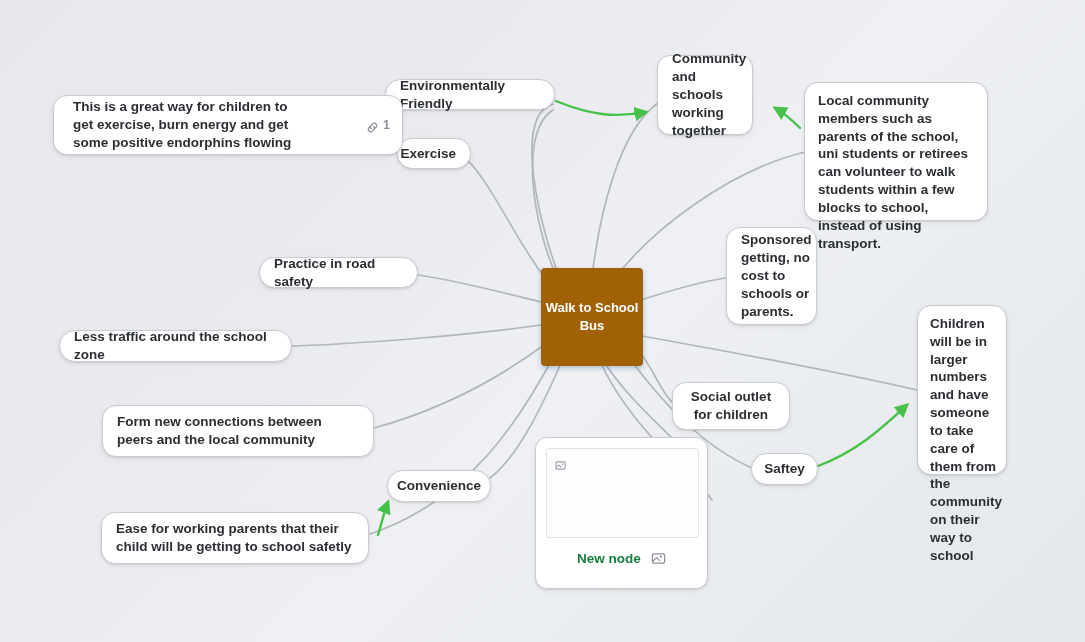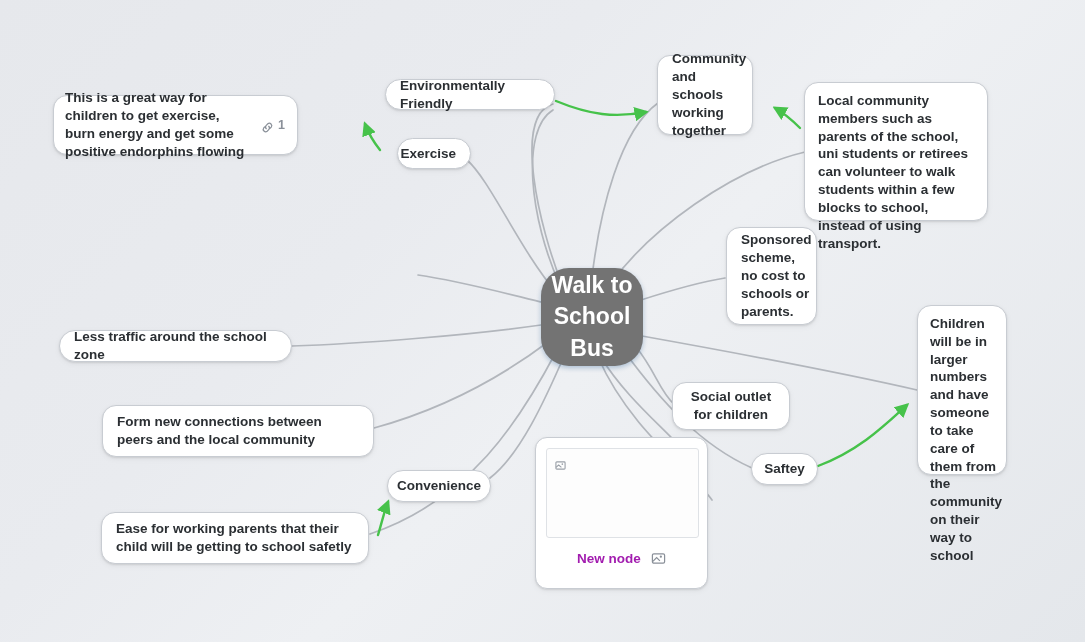--- a/index.html
+++ b/index.html
@@ -40,25 +40,25 @@
     font-weight: 600;
     padding: 8px 14px;
     display: flex;
     align-items: center;
   }
   .node.small {
     border-radius: 18px;
   }
   .root {
     position: absolute;
-    background: #737373;
+    background: #a16207;
     border: none;
-    border-radius: 28px;
+    border-radius: 4px;
     color: #ffffff;
-    font-size: 23px;
+    font-size: 13px;
     font-weight: 700;
     line-height: 1.35;
     display: flex;
     align-items: center;
     justify-content: center;
     text-align: center;
     box-shadow: 0 2px 5px rgba(20,80,140,0.30);
   }
   .note-count {
     display: inline-flex;
@@ -103,21 +103,21 @@
     height: 11px;
   }
   .image-caption {
     display: flex;
     align-items: center;
     justify-content: center;
     gap: 10px;
     margin-top: 13px;
     font-size: 13.5px;
     font-weight: 600;
-    color: #a21caf;
+    color: #15803d;
   }
   .caption-icon {
     width: 15px;
     height: 15px;
     color: #8a9099;
   }
 </style>
 </head>
 <body>
 
@@ -180,21 +180,21 @@
   </div>
 
   <div class="node small" style="left:385px; top:79px; width:170px; height:31px; justify-content:center;">
     <span>Environmentally Friendly</span>
   </div>
 
   <div class="node small" style="left:397px; top:138px; width:74px; height:31px; justify-content:flex-end;">
     <span>Exercise</span>
   </div>
 
-  <div class="node" style="left:53px; top:95px; width:245px; height:60px; padding:8px 12px 8px 11px;">
+  <div class="node" style="left:53px; top:95px; width:350px; height:60px; padding:8px 12px 8px 19px;">
     <span style="max-width:232px;">This is a great way for children to get exercise, burn energy and get some positive endorphins flowing</span>
     <span class="note-count">
       <span class="link-icon">
         <svg viewBox="0 0 16 16" width="13" height="13" fill="none" stroke="#8a9099" stroke-width="1.5" stroke-linecap="round">
           <path d="M6.5 9.5 A3 3 0 0 1 6.5 5.3 L8.4 3.4 A3 3 0 0 1 12.6 7.6 L11.6 8.6"></path>
           <path d="M9.5 6.5 A3 3 0 0 1 9.5 10.7 L7.6 12.6 A3 3 0 0 1 3.4 8.4 L4.4 7.4"></path>
         </svg>
       </span>
       <span>1</span>
     </span>
@@ -202,23 +202,26 @@
 
   <div class="node" style="left:657px; top:55px; width:96px; height:80px;border-radius:13px;">
     <span>Community and schools working together</span>
   </div>
 
   <div class="node" style="left:804px; top:82px; width:184px; height:139px; align-items:flex-start; padding:9px 13px;">
     <span>Local community members such as parents of the school, uni students or retirees can volunteer to walk students within a few blocks to school, instead of using transport.</span>
   </div>
 
   <div class="node" style="left:726px; top:227px; width:91px; height:98px;">
-    <span>Sponsored scheme, no cost to schools or parents.</span>
-  </div>
-
+    <span>Sponsored getting, no cost to schools or parents.</span>
+  </div>
+
+  <div class="node small" style="left:259px; top:257px; width:159px; height:31px; justify-content:center;">
+    <span>Practice in road safety</span>
+  </div>
 
   <div class="node small" style="left:59px; top:330px; width:233px; height:32px; justify-content:center;">
     <span>Less traffic around the school zone</span>
   </div>
 
   <div class="node" style="left:672px; top:382px; width:118px; height:48px;text-align:center;">
     <span>Social outlet for children</span>
   </div>
 
   <div class="node small" style="left:751px; top:453px; width:67px; height:32px; justify-content:center;">

